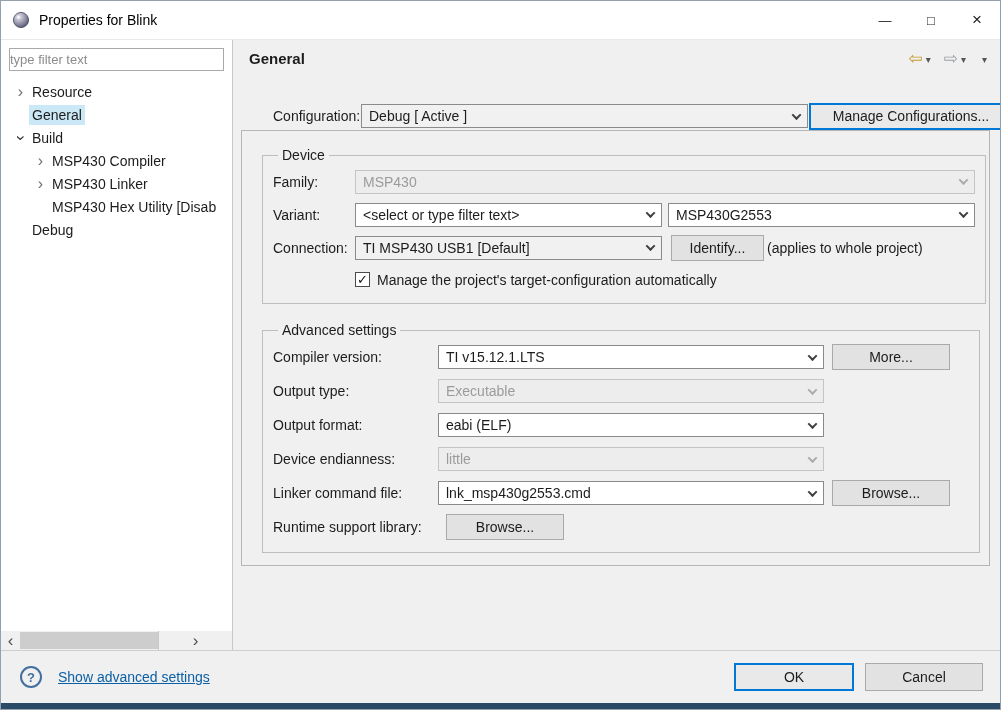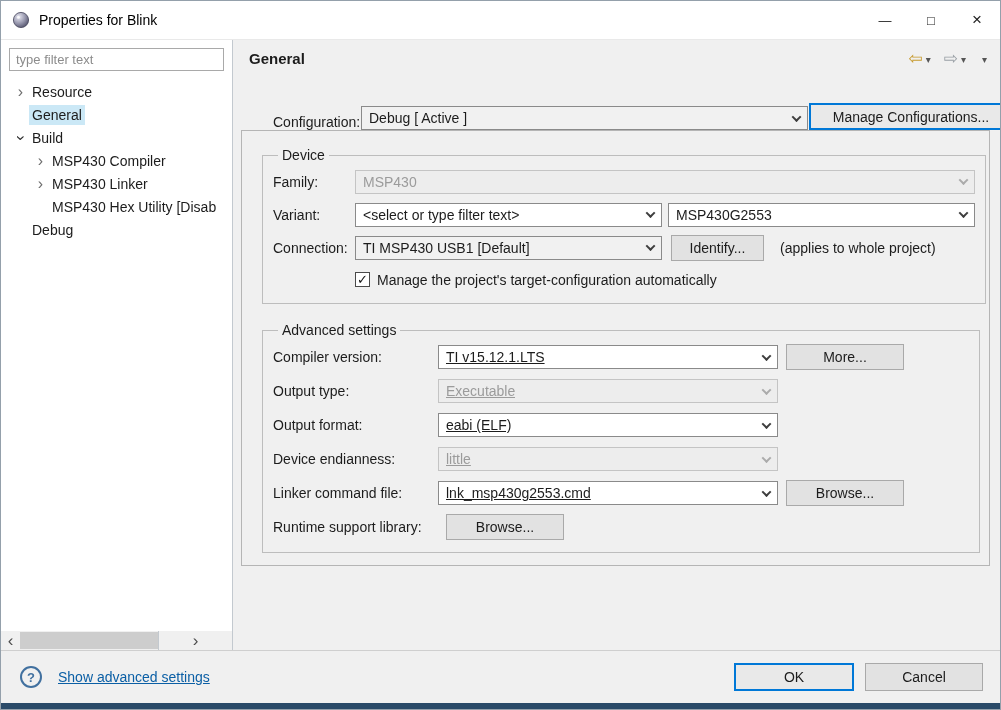--- a/index.html
+++ b/index.html
@@ -19,21 +19,21 @@
   .app-icon { width: 18px; height: 18px; margin-right: 9px; flex: 0 0 auto; }
   .title-text { font-size: 14px; color: #000; }
   .win-controls { margin-left: auto; display: flex; height: 100%; }
   .win-btn { width: 46px; display: flex; align-items: center; justify-content: center;
              font-size: 13px; color: #222; cursor: default; }
   .win-btn.close-btn { font-size: 17px; }
   
   .main { flex: 1; display: flex; min-height: 0; }
   .sidebar { width: 231px; background: #fff; position: relative; flex: 0 0 auto; padding-top: 8px; }
   .filter-input { display: block; width: 215px; height: 23px; margin: 0 auto;
-                  border: 1px solid #a9a9a9; padding: 0 6px; font: 13px "Liberation Sans", sans-serif; color: #444; }
+                  border: 1px solid #a9a9a9; padding: 0 0; font: 13px "Liberation Sans", sans-serif; color: #444; }
   .filter-input::placeholder { color: #8c8c8c; }
   .tree { padding-top: 9px; }
   .tree-item { height: 23px; display: flex; align-items: center; cursor: default; }
   .tree-item .chev { width: 17px; text-align: center; color: #707070; font-size: 16px; line-height: 1; flex: 0 0 auto; }
   .tree-item .chev.down { transform: rotate(90deg); color: #2e2e2e; }
   .indent0 { padding-left: 11px; }
   .indent1 { padding-left: 31px; }
   .tree-label { padding: 2px 3px; white-space: nowrap; }
   .tree-label.selected { background: #cbe8f6; }
   .h-scrollbar { position: absolute; left: 0; right: 0; bottom: 0; height: 19px;
@@ -47,21 +47,21 @@
            background: #f0f0f0; min-width: 0; }
   .panel-header { height: 36px; display: flex; align-items: center; padding: 0 12px 0 16px; flex: 0 0 auto; }
   .panel-title { font-weight: bold; font-size: 15px; }
   .nav-icons { margin-left: auto; display: flex; align-items: center; }
   .nav-arrow { font-size: 17px; line-height: 1; }
   .nav-back-a { color: #c79a2e; }
   .nav-fwd-a { color: #9aa0a6; }
   .caret { font-size: 10px; color: #555; margin: 2px 1px 0 3px; }
   .nav-gap { width: 12px; }
   
-  .config-row { display: flex; align-items: flex-end; margin: 26px 16px 0 40px; height: 28px; flex: 0 0 auto; }
+  .config-row { display: flex; align-items: center; margin: 26px 16px 0 40px; height: 28px; flex: 0 0 auto; }
   .config-label { width: 88px; flex: 0 0 auto; }
   
   .tab-row { margin: 30px 0 0 18px; display: flex; height: 27px; flex: 0 0 auto; position: relative; z-index: 2; }
   .tab { background: #fbfbfb; border: 1px solid #b5b5b5; border-bottom: none; padding: 0 14px 0 8px;
          display: flex; align-items: center; gap: 6px; position: relative; top: 1px; }
   .content-box { margin: 0 10px 0 8px; border: 1px solid #b5b5b5; flex: 0 0 auto;
                  height: 436px; padding-top: 16px; background: #f0f0f0; position: relative; z-index: 1; }
   
   fieldset.group { border: 1px solid #bdbdbd; margin: 0 9px 18px 20px; padding: 2px 10px 8px; }
   fieldset.group legend { padding: 0 4px; margin-left: 5px; font-size: 14px; color: #1c1c1c; }
@@ -75,30 +75,30 @@
            position: relative; padding: 0 24px 0 7px; cursor: default; flex: 0 0 auto; }
   .combo-text { white-space: nowrap; overflow: hidden; }
   .combo-btn { position: absolute; right: 0; top: 0; bottom: 0; width: 22px;
                display: flex; align-items: center; justify-content: center; }
   .chev-i { width: 7px; height: 7px; border-right: 2px solid #3e3e3e; border-bottom: 2px solid #3e3e3e;
             transform: rotate(45deg) translate(-1px,-1px); }
   .combo.readonly { background: #f1f1f1; }
   .combo.disabled { background: #ededed; border-color: #c4c4c4; color: #9b9b9b; }
   .combo.disabled .chev-i { border-color: #ababab; }
   .combo.flex1 { flex: 1 1 auto; }
-  .w447 { width: 447px; } .w307 { width: 307px; } .w410 { width: 340px; text-decoration: underline; }
+  .w447 { width: 447px; } .w307 { width: 307px; } .w410 { width: 386px; }
   .gap6 { margin-left: 6px; }
   
   .btn { height: 26px; background: #e2e2e2; border: 1px solid #a9a9a9; color: #1c1c1c;
          font: 14px "Liberation Sans", sans-serif; padding: 0 10px; cursor: default; flex: 0 0 auto; }
   .btn.default { border: 1px solid #0078d7; box-shadow: inset 0 0 0 1px #0078d7; background: #e9e9e9; }
   .btn.manage { width: 204px; height: 27px; margin-left: 1px; }
   .btn.identify { width: 93px; margin-left: 9px; }
   .btn.side { width: 118px; margin-left: 8px; }
-  .note { margin-left: 16px; white-space: nowrap; }
+  .note { margin-left: 3px; white-space: nowrap; }
   
   .cb-row { height: 31px; }
   .cb-spacer { width: 82px; flex: 0 0 auto; }
   .checkbox { width: 15px; height: 15px; border: 1px solid #4a4a4a; background: #fff;
               display: inline-flex; align-items: center; justify-content: center;
               margin-right: 7px; font-size: 13px; line-height: 1; color: #111; flex: 0 0 auto; }
   
   .footer { flex: 0 0 auto; height: 53px; border-top: 1px solid #cfcfcf; display: flex;
             align-items: center; padding: 0 17px 0 19px; background: #f0f0f0; }
   .help-icon { width: 22px; height: 22px; border-radius: 50%; border: 2px solid #41709f; color: #41709f;

